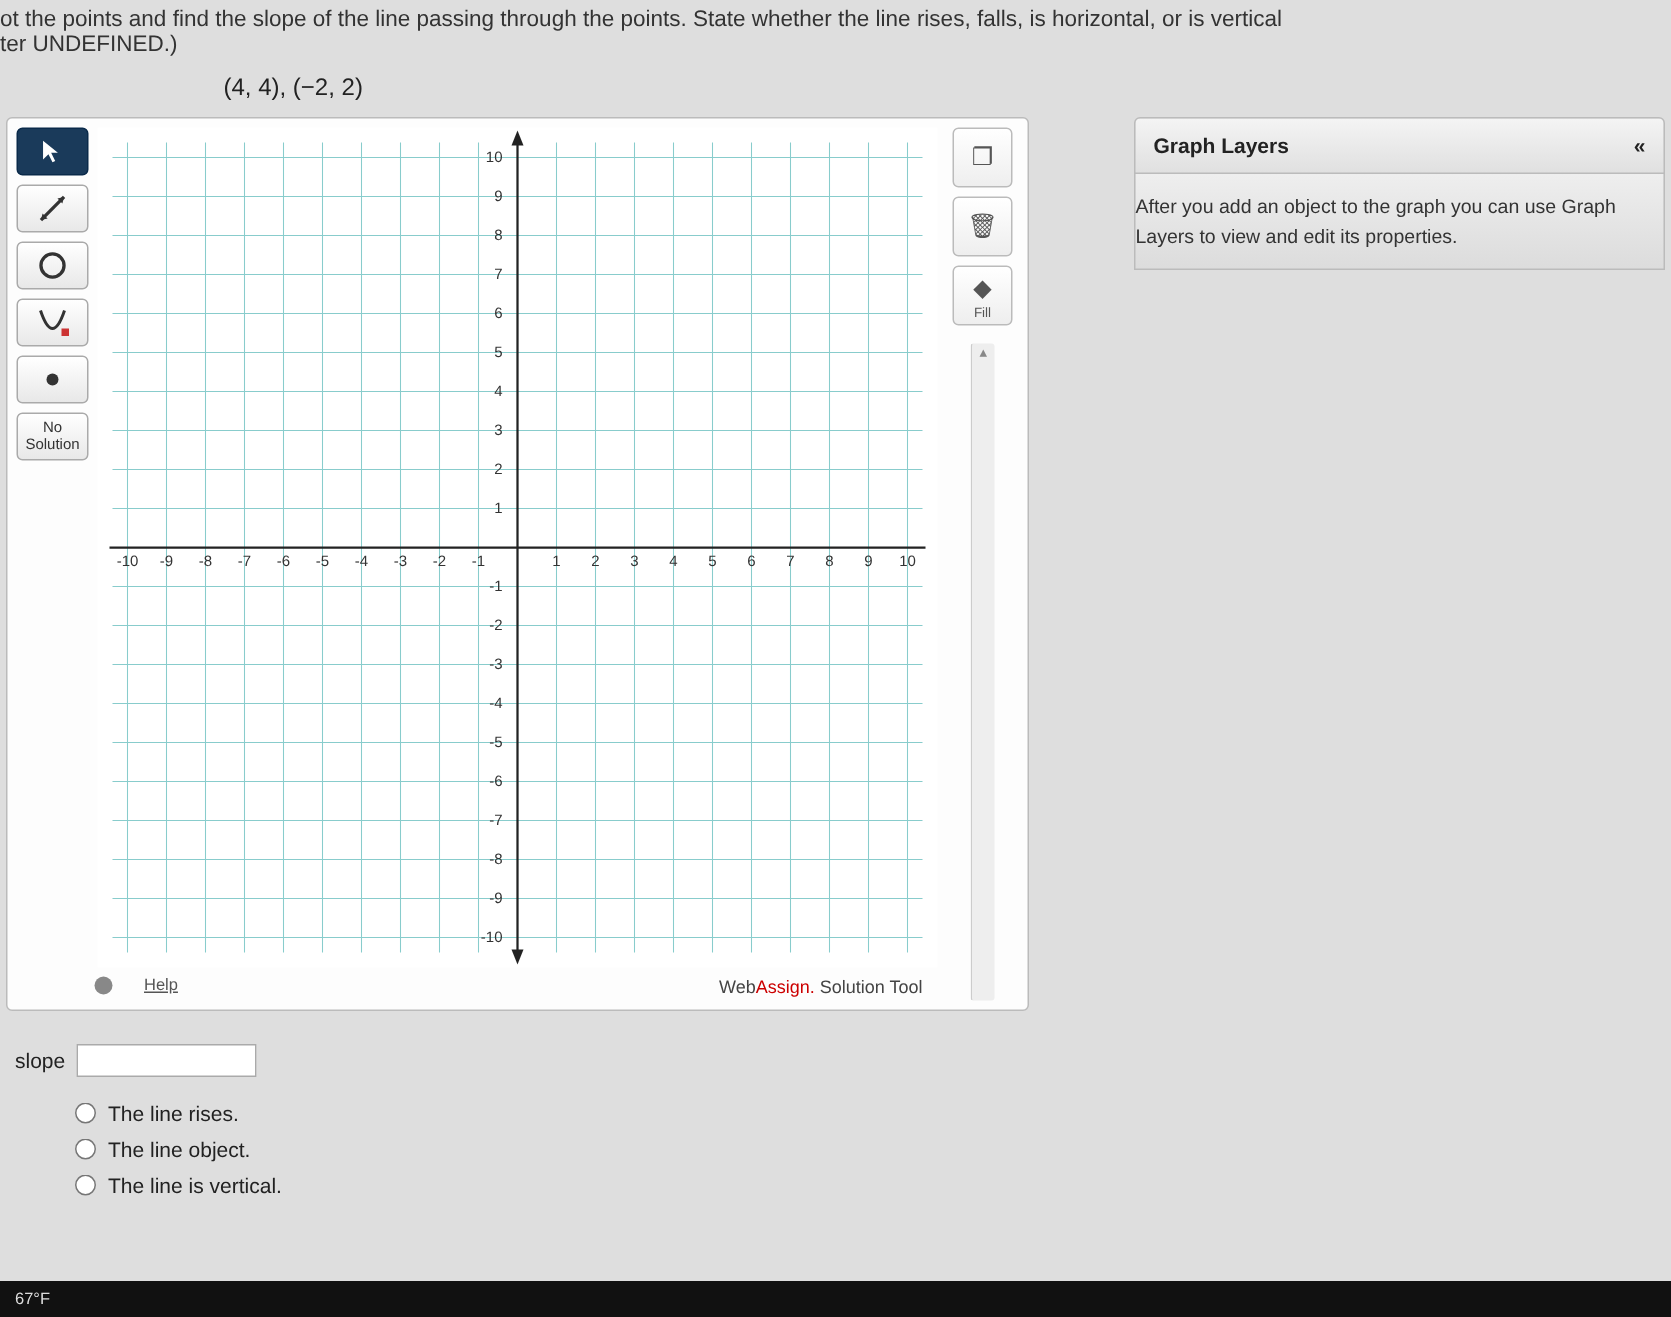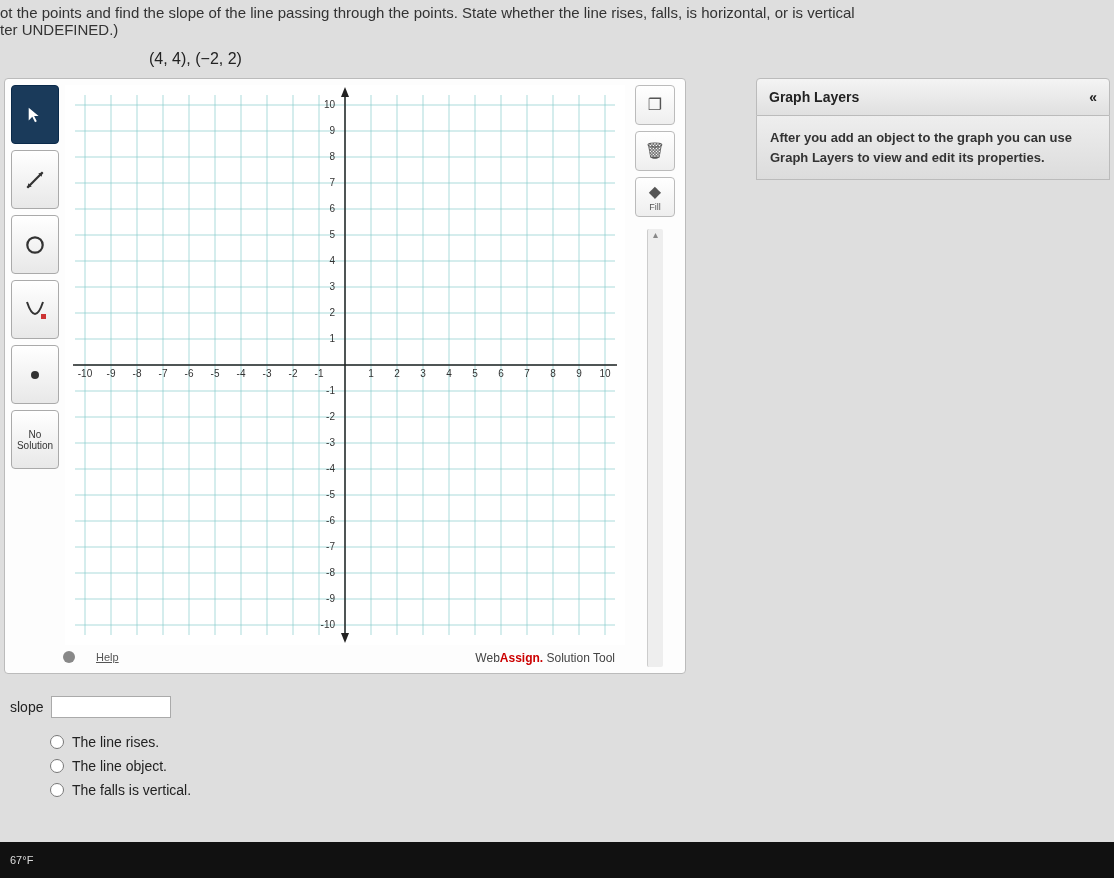--- a/index.html
+++ b/index.html
@@ -39,21 +39,21 @@
     position: relative;
   }
   .tool-col {
     display: flex;
     flex-direction: column;
     gap: 6px;
     width: 48px;
   }
   .tool-btn {
     width: 48px;
-    height: 59px;
+    height: 32px;
     border: 1px solid #aaa;
     border-radius: 4px;
     background: linear-gradient(#fff,#e8e8e8);
     display: flex;
     align-items: center;
     justify-content: center;
     font-size: 20px;
     cursor: pointer;
     color: #333;
   }
@@ -126,45 +126,44 @@
   .help-link .bulb {
     width: 12px; height: 12px; border-radius: 50%;
     background: #888; display: inline-block;
   }
   .brand {
     text-align: right;
     font-size: 12px;
     color: #444;
     padding: 6px 10px 2px 0;
   }
-  .brand b { color: #c00; font-weight: bold; }
+  .brand b { color: #c00; font-weight: normal; }
   .layers-panel {
     margin-left: 70px;
     width: 368px;
   }
   .layers-head {
     background: linear-gradient(#f4f4f4,#e0e0e0);
     border: 1px solid #bbb;
     border-radius: 4px 4px 0 0;
     padding: 10px 12px;
     font-weight: bold;
     font-size: 14px;
     display: flex;
     justify-content: space-between;
     align-items: center;
   }
   .layers-body {
     background: linear-gradient(#eee,#dcdcdc);
     border: 1px solid #bbb;
     border-top: none;
-    padding: 12px 13px;
+    padding: 12px 0;
     font-size: 13px;
     line-height: 1.5;
     color: #333;
-    font-weight: bold;
   }
   .answer-area {
     padding: 16px 10px 8px 10px;
   }
   .slope-row {
     display: flex;
     align-items: center;
     gap: 8px;
     font-size: 14px;
     margin-bottom: 4px;
@@ -188,21 +187,21 @@
     align-items: center;
     gap: 8px;
     padding: 4px 0;
   }
   .radio-list input[type=radio] {
     width: 14px; height: 14px;
   }
   .taskbar {
     position: absolute;
     left: 0; right: 0; bottom: 0;
-    height: 36px;
+    height: 24px;
     background: #111;
     color: #ddd;
     font-size: 11px;
     display: flex;
     align-items: center;
     padding: 12px 10px;
   }
   .grid-corner {
     position: absolute;
     left: 56px;
@@ -399,20 +398,20 @@
     <label>
       <input type="radio" name="beh" style="">
       <span>The line rises.</span>
     </label>
     <label>
       <input type="radio" name="beh" style="">
       <span>The line object.</span>
     </label>
     <label>
       <input type="radio" name="beh" style="">
-      <span>The falls is vertical.</span>
+      <span>The line is vertical.</span>
     </label>
   </div>
 </div>
 
 <div class="taskbar">
   <span>67°F</span>
 </div>
 
 </body></html>

